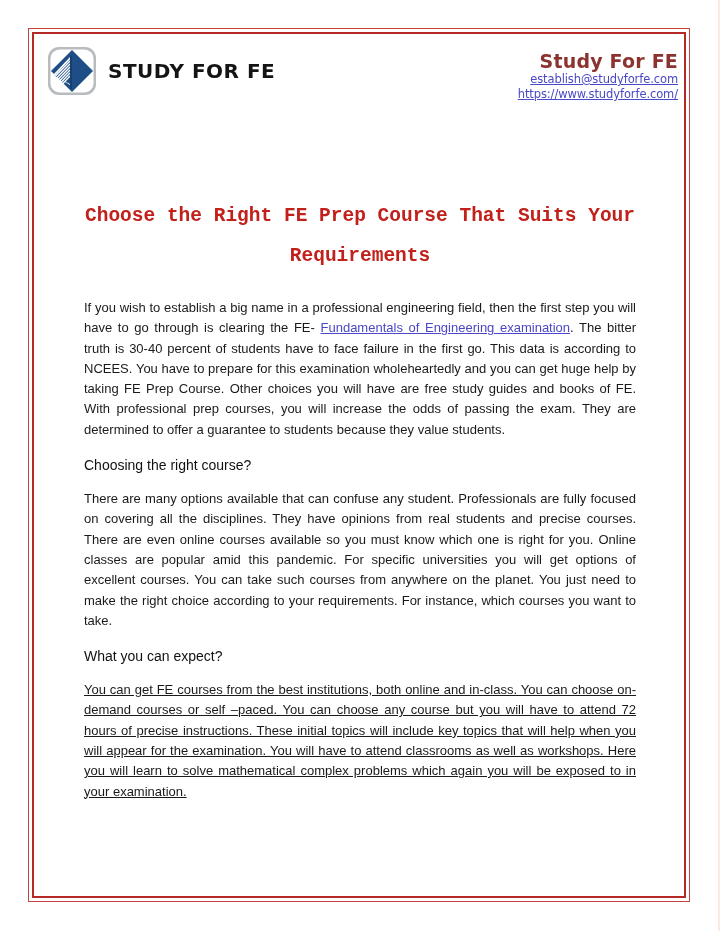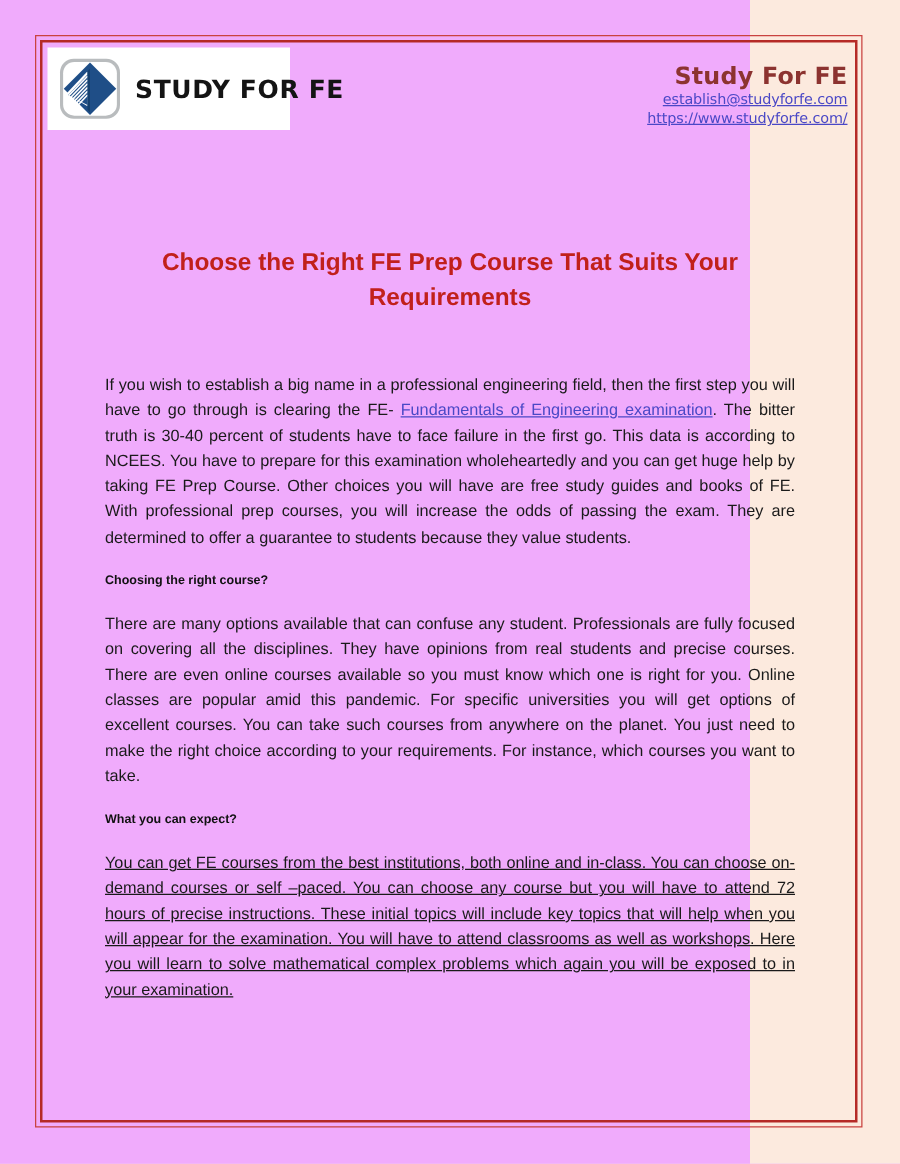--- a/index.html
+++ b/index.html
@@ -11,23 +11,23 @@
     width: 720px;
     height: 931px;
     background: #fcead e;
     background: #fceade;
     font-family: "Liberation Sans", sans-serif;
     overflow: hidden;
   }
 
   .page {
     position: relative;
-    width: 600px;
+    width: 718px;
     height: 931px;
-    background: #f0abfc;
+    background: #ffffff;
   }
 
   
   .frame-outer {
     position: absolute;
     left: 28px;
     top: 28px;
     width: 662px;
     height: 874px;
     border: 1px solid #c9423f;
@@ -104,47 +104,47 @@
     letter-spacing: -0.1px;
   }
 
   
   .doc-title {
     position: absolute;
     left: 84px;
     top: 196px;
     width: 552px;
     text-align: center;
-    font-family: Liberation Sans, sans-serif;
+    font-family: Liberation Mono, monospace;
     font-size: 19.5px;
     font-weight: bold;
     color: #c1201b;
-    line-height: 28px;
+    line-height: 40px;
   }
 
   
   .content {
     position: absolute;
     left: 84px;
     top: 298px;
     width: 552px;
   }
   .para {
     font-family: "Liberation Sans", sans-serif;
     font-size: 13px;
     line-height: 20.3px;
     color: #1a1a1a;
     text-align: justify;
     margin: 0 0 16px 0;
   }
   .para:last-child { margin-bottom: 0; text-decoration: underline; }
   .sub-head {
     font-family: "Liberation Sans", sans-serif;
-    font-size: 10px;
-    font-weight: bold;
+    font-size: 14px;
+    font-weight: normal;
     color: #111111;
     margin: 0 0 15px 0;
     line-height: 18px;
     text-align: left;
   }
   .inline-link {
     color: #4a48c6;
     text-decoration: underline;
   }
 </style>

